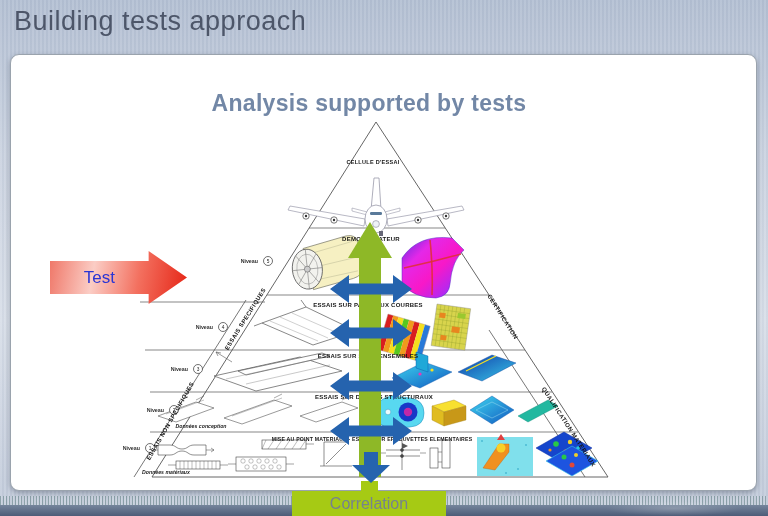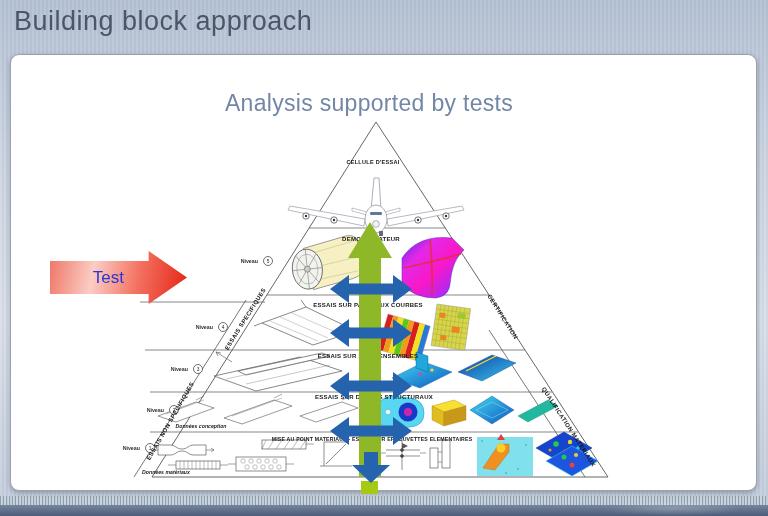--- a/index.html
+++ b/index.html
@@ -11,50 +11,50 @@
   .slide-title{position:absolute;left:14px;top:6px;font-size:27px;color:#4d5669;letter-spacing:.5px;}
   .stripe-band{position:absolute;left:0;top:496px;width:768px;height:10px;
     background:repeating-linear-gradient(90deg,#5e7d80 0 1px,rgba(255,255,255,.15) 1px 3px);opacity:.55;}
   .footer-band{position:absolute;left:0;top:505px;width:768px;height:11px;
     background:linear-gradient(180deg,#75859c,#4d5c78);}
   .footer-glow{position:absolute;right:24px;top:501px;width:140px;height:15px;
     background:radial-gradient(ellipse at center,rgba(255,255,255,.22),rgba(255,255,255,0) 70%);}
   .panel{position:absolute;left:10px;top:54px;width:745px;height:435px;background:#fff;
     border:1px solid #9aa3ad;border-radius:9px;box-shadow:0 2px 5px rgba(40,50,70,.35);}
   .heading{position:absolute;left:0;top:90px;width:738px;text-align:center;
-    font-size:23px;font-weight:normal;color:#7287a6;letter-spacing:.3px;}
+    font-size:23px;font-weight:bold;color:#7287a6;letter-spacing:.3px;}
   .arrow{position:absolute;height:53px;top:251px;}
   .arrow-left{left:50px;width:137px;
     background:linear-gradient(100deg,#ef7566 0%,#fbcdc5 32%,#f3705f 64%,#e52314 100%);
     clip-path:polygon(0% 19%,72% 19%,72% 0%,100% 50%,72% 100%,72% 81%,0% 81%);}
   .arrow-right{left:566px;width:142px;
     background:linear-gradient(260deg,#ef7566 0%,#fbcdc5 32%,#f3705f 64%,#e52314 100%);
     clip-path:polygon(100% 19%,28% 19%,28% 0%,0% 50%,28% 100%,28% 81%,100% 81%);}
   .arrow-label{position:absolute;top:50%;transform:translateY(-50%);width:72%;text-align:center;font-size:17px;}
-  .arrow-left .arrow-label{left:0;color:#2a35d4;padding-left:9px;}
+  .arrow-left .arrow-label{left:0;color:#2a35d4;}
   .arrow-right .arrow-label{right:0;color:#232b86;}
   .correlation{position:absolute;left:292px;top:491px;width:154px;height:25px;background:#a6ca14;
     text-align:center;font-size:16px;color:#76828e;line-height:25px;}
   svg.overlay{position:absolute;left:0;top:0;pointer-events:none;}
   .lvl{font:bold 6px "Liberation Sans",sans-serif;fill:#151515;letter-spacing:.25px;}
   .lvl-sm{font:bold 5.2px "Liberation Sans",sans-serif;fill:#151515;letter-spacing:.2px;}
   .apx{font:bold 5.5px "Liberation Sans",sans-serif;fill:#151515;letter-spacing:.3px;}
   .niv{font:bold 5.3px "Liberation Sans",sans-serif;fill:#333;}
   .num{font:4.8px "Liberation Sans",sans-serif;fill:#222;}
   .edge{font:bold 6px "Liberation Sans",sans-serif;fill:#151515;letter-spacing:.45px;}
   .note{font:italic bold 5.2px "Liberation Sans",sans-serif;fill:#222;}
 </style>
 </head>
 <body>
 
 <div class="slide">
   <div class="stripe-band"></div>
   <div class="footer-band"></div>
   <div class="footer-glow"></div>
-  <div class="slide-title">Building block approach</div>
+  <div class="slide-title">Building tests approach</div>
   <div class="panel"></div>
   <div class="heading">Analysis supported by tests</div>
 
   <svg class="overlay" width="768" height="516" viewBox="0 0 768 516">
     <defs>
       <linearGradient id="gMag" x1="0" y1="0" x2="1" y2="1">
         <stop offset="0" stop-color="#5a2be0"></stop>
           <stop offset=".28" stop-color="#e428e8"></stop>
         <stop offset=".55" stop-color="#f818c8"></stop>
           <stop offset=".8" stop-color="#b428f0"></stop>
@@ -286,13 +286,14 @@
         <rect x="364" y="452" width="14" height="14"></rect>
         <path d="M352,465 L390,465 L371,483 Z"></path>
       </g>
     </g>
   </svg>
 
   <div class="arrow arrow-left">
     <span class="arrow-label">Test</span>
   </div>
 
+  <div class="correlation">Correlation</div>
 </div>
 
 </body></html>

